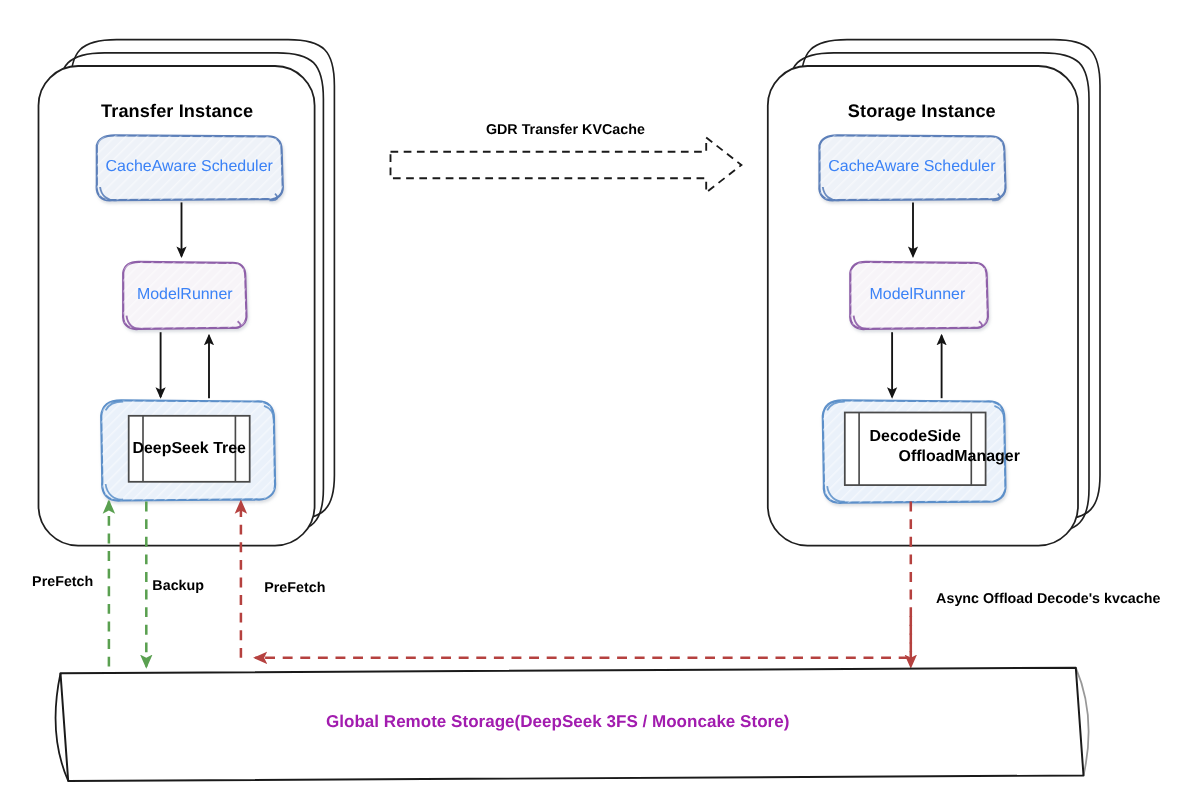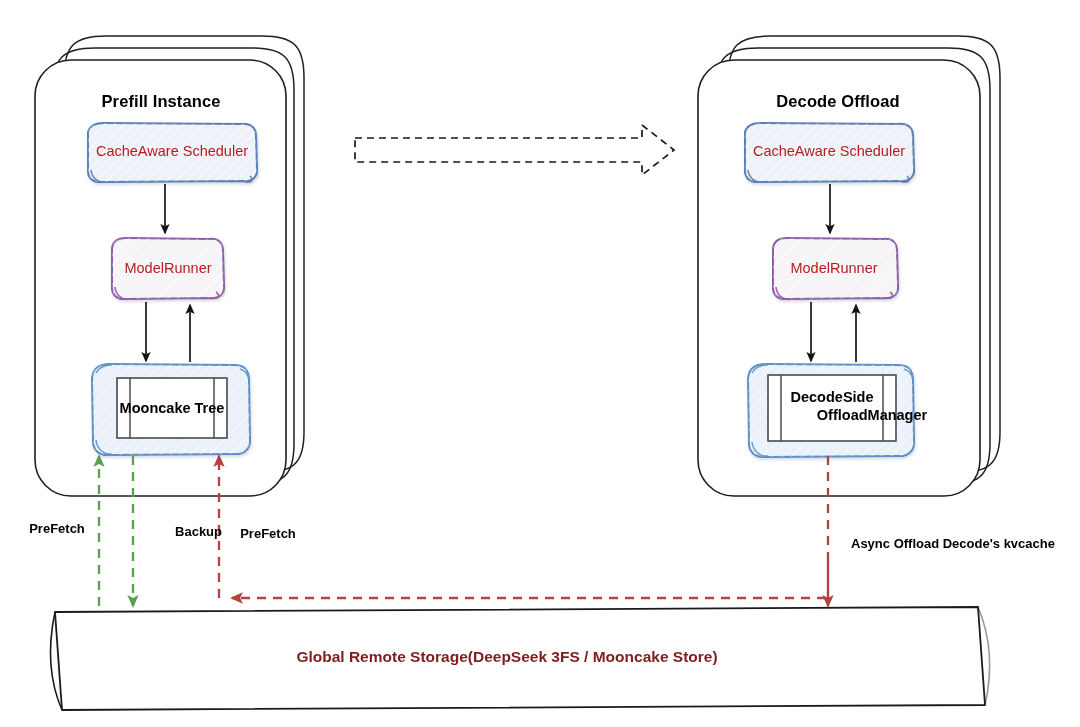--- a/index.html
+++ b/index.html
@@ -35,40 +35,40 @@
   .t-instance-title {
     font-size: 16.5px;
     font-weight: bold;
     letter-spacing: 0.1px;
     text-align: center;
   }
   .t-node {
     font-size: 14.5px;
     font-weight: normal;
     text-align: center;
-    color: #b91c1c;
+    color: #3b82f6;
   }
   .t-node-bold {
     font-size: 14.5px;
     font-weight: bold;
     text-align: center;
     color: #000000;
     line-height: 17px;
   }
   .t-edge {
     font-size: 13px;
     font-weight: bold;
     text-align: center;
     color: #000000;
   }
   .t-storage {
     font-size: 15.5px;
     font-weight: bold;
     text-align: center;
-    color: #7f1d1d;
+    color: #a21caf;
   }
   .center-x {
     transform: translateX(-50%);
   }
 </style>
 </head>
 <body>
 
 <div id="canvas">
 
@@ -186,41 +186,42 @@
     <path d="M 828 456 L 828 598 L 232 598" fill="none" stroke="#b5413f" stroke-width="2.3" stroke-dasharray="9,7" marker-end="url(#arrowRed)"></path>
     <path d="M 828 560 L 828 606" fill="none" stroke="#b5413f" stroke-width="2.3" stroke-dasharray="9,7" marker-end="url(#arrowRed)"></path>
 
     <g>
       <path d="M 55 612 L 978 607 L 985 705 L 62 710 Z" fill="#ffffff" stroke="#1a1a1a" stroke-width="1.8" stroke-linejoin="round"></path>
       <path d="M 55 612 C 48 645 48 678 62 710" fill="none" stroke="#1a1a1a" stroke-width="1.6"></path>
       <path d="M 978 607 C 992 640 992 674 985 705" fill="none" stroke="#1a1a1a" stroke-width="1.6" opacity="0.45"></path>
     </g>
   </svg>
 
-  <div class="txt t-instance-title center-x" style="left:161px; top:92px; width:220px;">Prefill Instance</div>
+  <div class="txt t-instance-title center-x" style="left:161px; top:92px; width:220px;">Transfer Instance</div>
 
   <div class="txt t-node center-x" style="left:172px; top:143px; width:200px;">CacheAware Scheduler</div>
 
   <div class="txt t-node center-x" style="left:168px; top:260px; width:160px;">ModelRunner</div>
 
-  <div class="txt t-node-bold center-x" style="left:172px; top:400px; width:170px;">Mooncake Tree</div>
-
-  <div class="txt t-instance-title center-x" style="left:838px; top:92px; width:240px;">Decode Offload</div>
+  <div class="txt t-node-bold center-x" style="left:172px; top:400px; width:170px;">DeepSeek Tree</div>
+
+  <div class="txt t-instance-title center-x" style="left:838px; top:92px; width:240px;">Storage Instance</div>
 
   <div class="txt t-node center-x" style="left:829px; top:143px; width:200px;">CacheAware Scheduler</div>
 
   <div class="txt t-node center-x" style="left:834px; top:260px; width:160px;">ModelRunner</div>
 
   <div class="txt t-node-bold center-x" style="left:832px; top:389px; width:180px;text-align:center;">DecodeSide</div>
   <div class="txt t-node-bold center-x" style="left:872px; top:407px; width:180px;">OffloadManager</div>
 
+  <div class="txt t-edge center-x" style="left:514px; top:110px; width:300px;">GDR Transfer KVCache</div>
 
   <div class="txt t-edge center-x" style="left:57px; top:521px; width:130px;">PreFetch</div>
 
-  <div class="txt t-edge center-x" style="left:162px; top:524px; width:120px;text-align:right;">Backup</div>
+  <div class="txt t-edge center-x" style="left:162px; top:524px; width:120px;">Backup</div>
 
   <div class="txt t-edge center-x" style="left:268px; top:526px; width:120px;">PreFetch</div>
 
   <div class="txt t-edge" style="left:851px; top:536px; width:260px; text-align:left;">Async Offload Decode's kvcache</div>
 
   <div class="txt t-storage center-x" style="left:507px; top:648px; width:620px;">Global Remote Storage(DeepSeek 3FS / Mooncake Store)</div>
 
 </div>
 
 </body></html>

